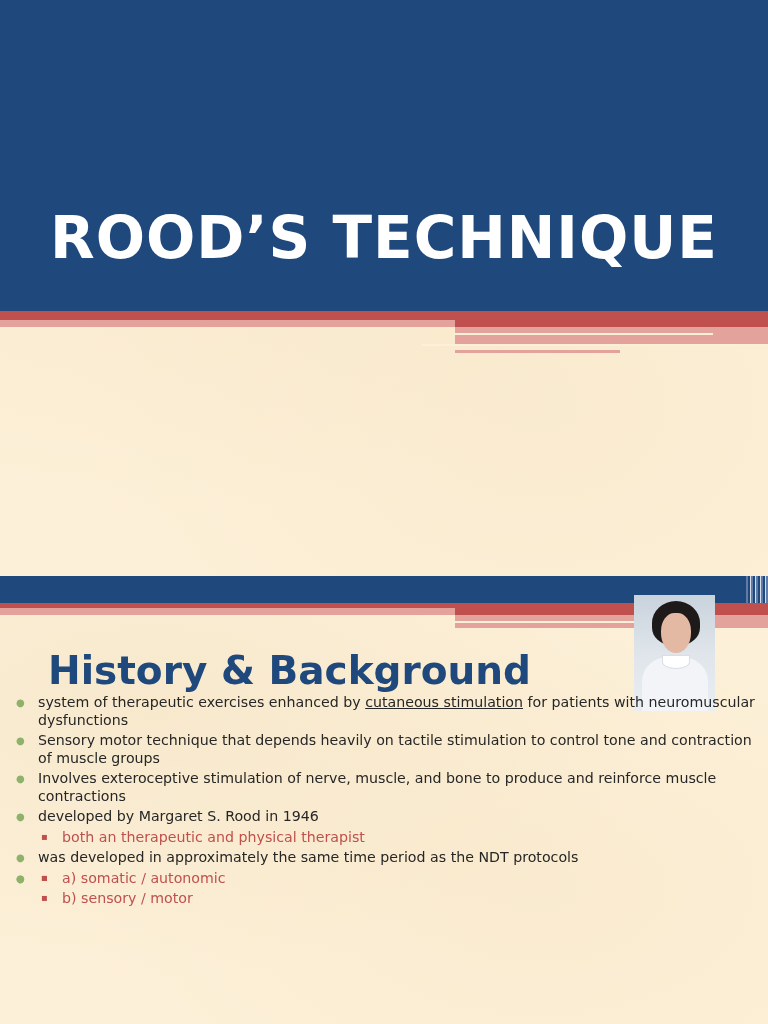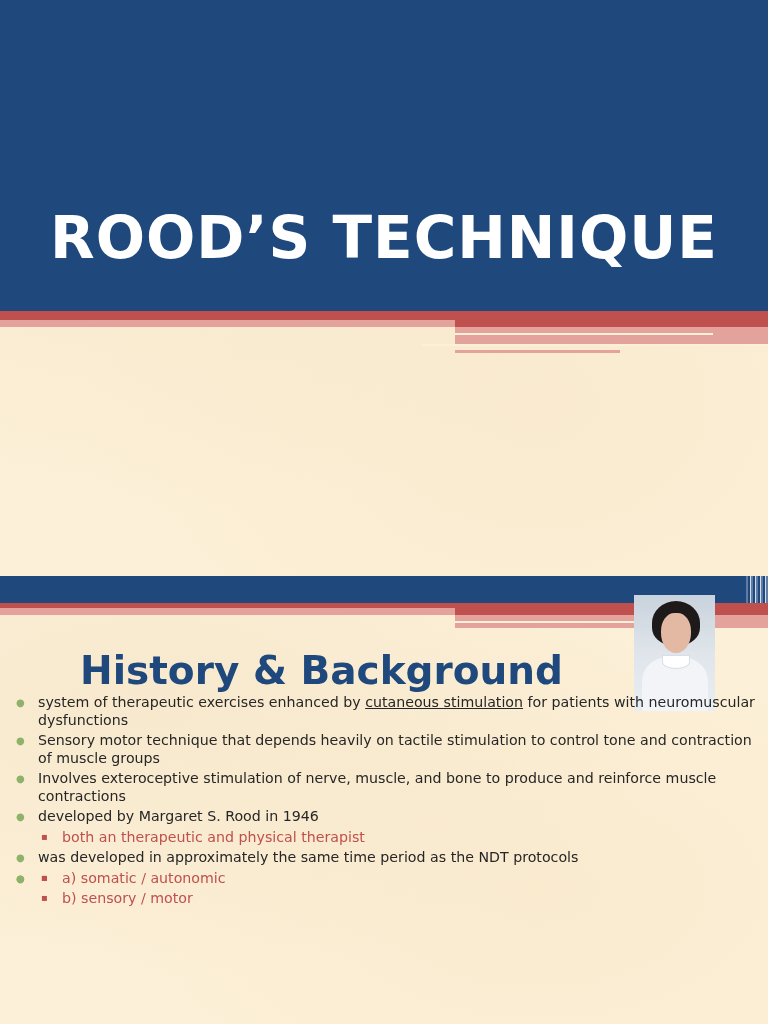--- a/index.html
+++ b/index.html
@@ -33,21 +33,20 @@
       overflow: hidden;
     }
     .photo .hair { position: absolute; left: 18px; top: 6px; width: 48px; height: 44px; background: #1e1a1a; border-radius: 50% 50% 40% 40%; }
     .photo .face { position: absolute; left: 27px; top: 18px; width: 30px; height: 40px; background: #e3b9a3; border-radius: 45% 45% 50% 50%; }
     .photo .body { position: absolute; left: 8px; top: 62px; width: 66px; height: 60px; background: #f2f4f8; border-radius: 40% 40% 0 0; }
     .photo .collar { position: absolute; left: 28px; top: 60px; width: 26px; height: 12px; background: #ffffff; border-radius: 0 0 50% 50%; border: 1px solid #d8dde6; }
     .heading {
       position: absolute; left: 48px; top: 72px;
       color: #1f487c; font-weight: bold; font-size: 39px;
       font-family: "DejaVu Sans", sans-serif;
-      margin-left: 32px;
     }
     .content { position: absolute; left: 0; top: 118px; width: 768px; }
     .item { position: relative; font-size: 14.2px; line-height: 17.5px; color: #262626; }
     .lvl1 { padding-left: 38px; padding-right: 10px; margin-bottom: 3px; }
     .lvl1 .bullet { position: absolute; left: 16px; top: 0; color: #8fb26a; font-size: 10px; }
     .lvl2 { padding-left: 62px; padding-right: 30px; color: #c0504d; margin-bottom: 3px; }
     .lvl2 .bullet { position: absolute; left: 41px; top: -1px; color: #c0504d; font-size: 10px; }
     .condensed { letter-spacing: -0.6px; font-size: 14.6px; }
     .u { text-decoration: underline; }
   </style>

